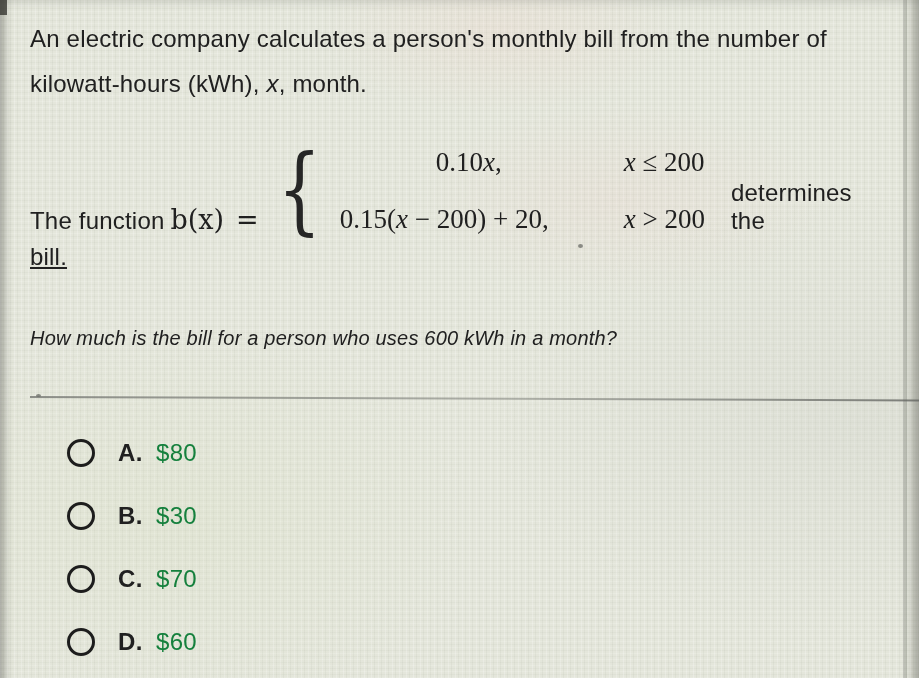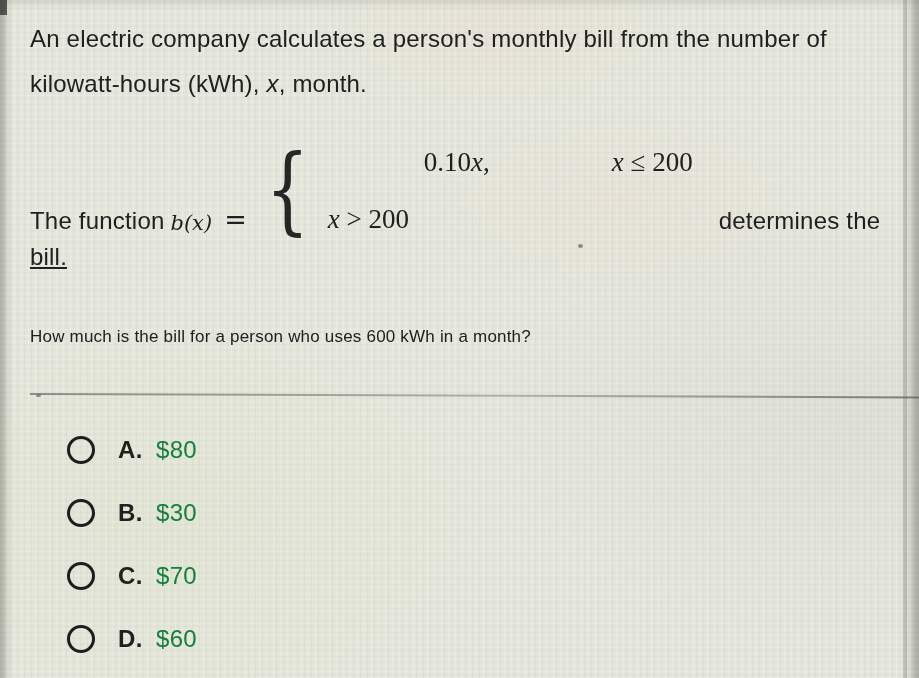--- a/index.html
+++ b/index.html
@@ -44,21 +44,21 @@
   .var-italic { font-style: italic; }
 
   .function-row {
     display: flex;
     align-items: flex-end;
     margin-top: 37px;
     height: 92px;
   }
   .fn-intro { font-size: 24px; letter-spacing: 0.2px; white-space: pre; }
   .math { font-family: "DejaVu Serif", serif; }
-  .fn-name { font-size: 21px; font-style: italic; margin-left: 6px; }
+  .fn-name { font-size: 27px; margin-left: 6px; }
   .fn-equals { font-size: 27px; margin: 0 10px 0 12px; }
   .brace {
     font-family: "DejaVu Serif", serif;
     font-size: 96px;
     line-height: 92px;
     font-weight: normal;
     transform: scaleX(0.72);
     transform-origin: center;
     margin-right: 2px;
     color: #262626;
@@ -73,23 +73,24 @@
     font-family: Liberation Serif, serif;
     gap: 26px;
   }
   .pw-expr { justify-self: center; white-space: pre; }
   .pw-expr-2 { justify-self: start; white-space: pre; }
   .pw-cond { justify-self: start; white-space: pre; }
   .fn-outro { font-size: 24px; letter-spacing: 0.2px; margin-left: 26px; }
   .bill-line { font-size: 24px; letter-spacing: 0.2px; margin-top: 8px; text-decoration: underline; }
 
   .question {
-    font-size: 17px;
+    font-size: 20px;
     letter-spacing: 0.2px;
     margin-top: 56px;
+    font-style: italic;
   }
 
   .divider {
     position: relative;
     margin-top: 46px;
     margin-right: -34px;
     height: 2px;
     background: linear-gradient(90deg, rgba(110,112,108,0.75), rgba(130,132,126,0.55) 55%, rgba(100,102,98,0.8));
     transform: rotate(0.22deg);
     transform-origin: left center;
@@ -137,20 +138,21 @@
   <p class="para1"><span>An electric company calculates a person's monthly bill from the number of kilowatt-hours (kWh), </span><span class="var-italic">x</span><span>, month.</span></p>
 
   <div class="function-row">
     <span class="fn-intro">The function</span>
     <span class="math fn-name">b(x)</span>
     <span class="math fn-equals">=</span>
     <span class="brace">{</span>
     <div class="pw-grid">
       <span class="pw-expr"><span>0.10</span><span class="var-italic">x</span><span>,</span></span>
       <span class="pw-cond"><span class="var-italic">x</span><span> ≤ 200</span></span>
+      <span class="pw-expr-2"><span>0.15(</span><span class="var-italic">x</span><span> − 200) + 20,</span></span>
       <span class="pw-cond"><span class="var-italic">x</span><span> &gt; 200</span></span>
     </div>
     <span class="fn-outro">determines the</span>
   </div>
 
   <p class="bill-line">bill.</p>
 
   <p class="question">How much is the bill for a person who uses 600 kWh in a month?</p>
 
   <div class="divider"></div>

